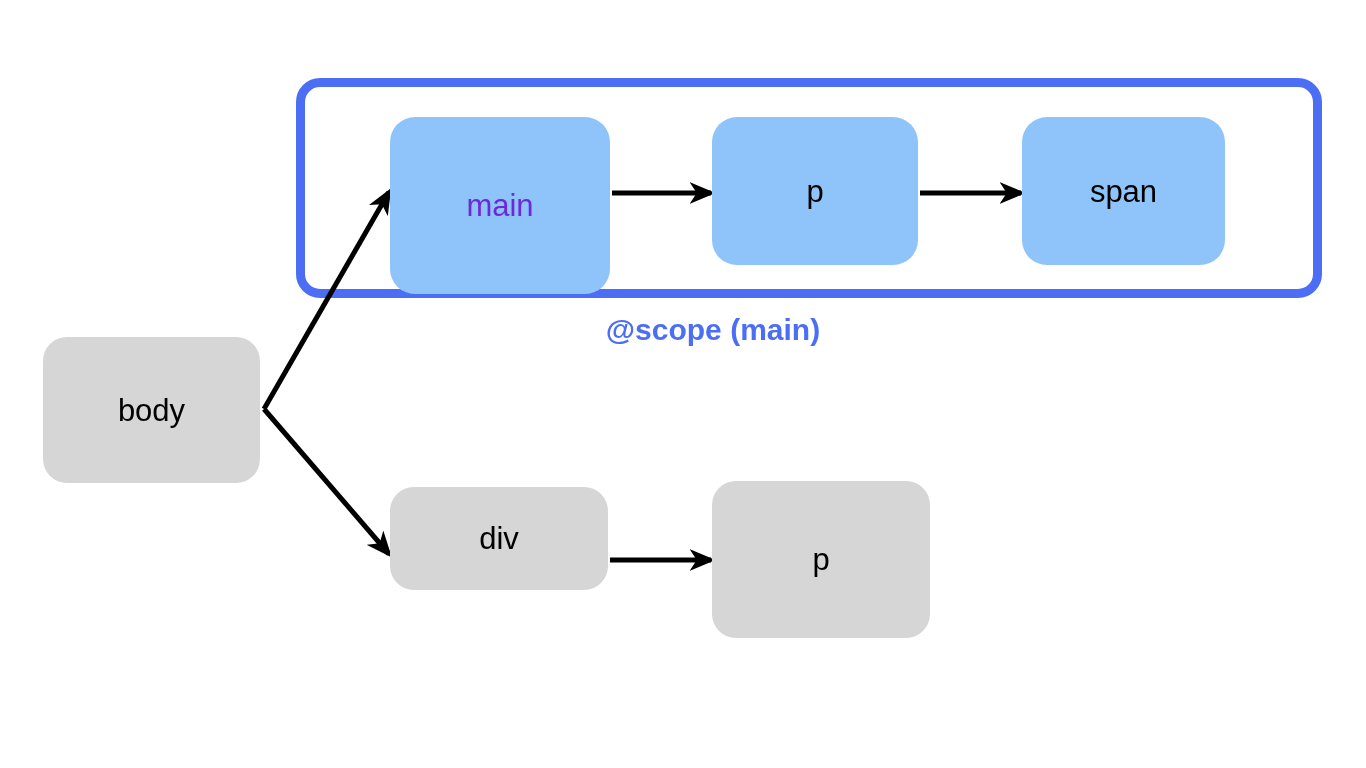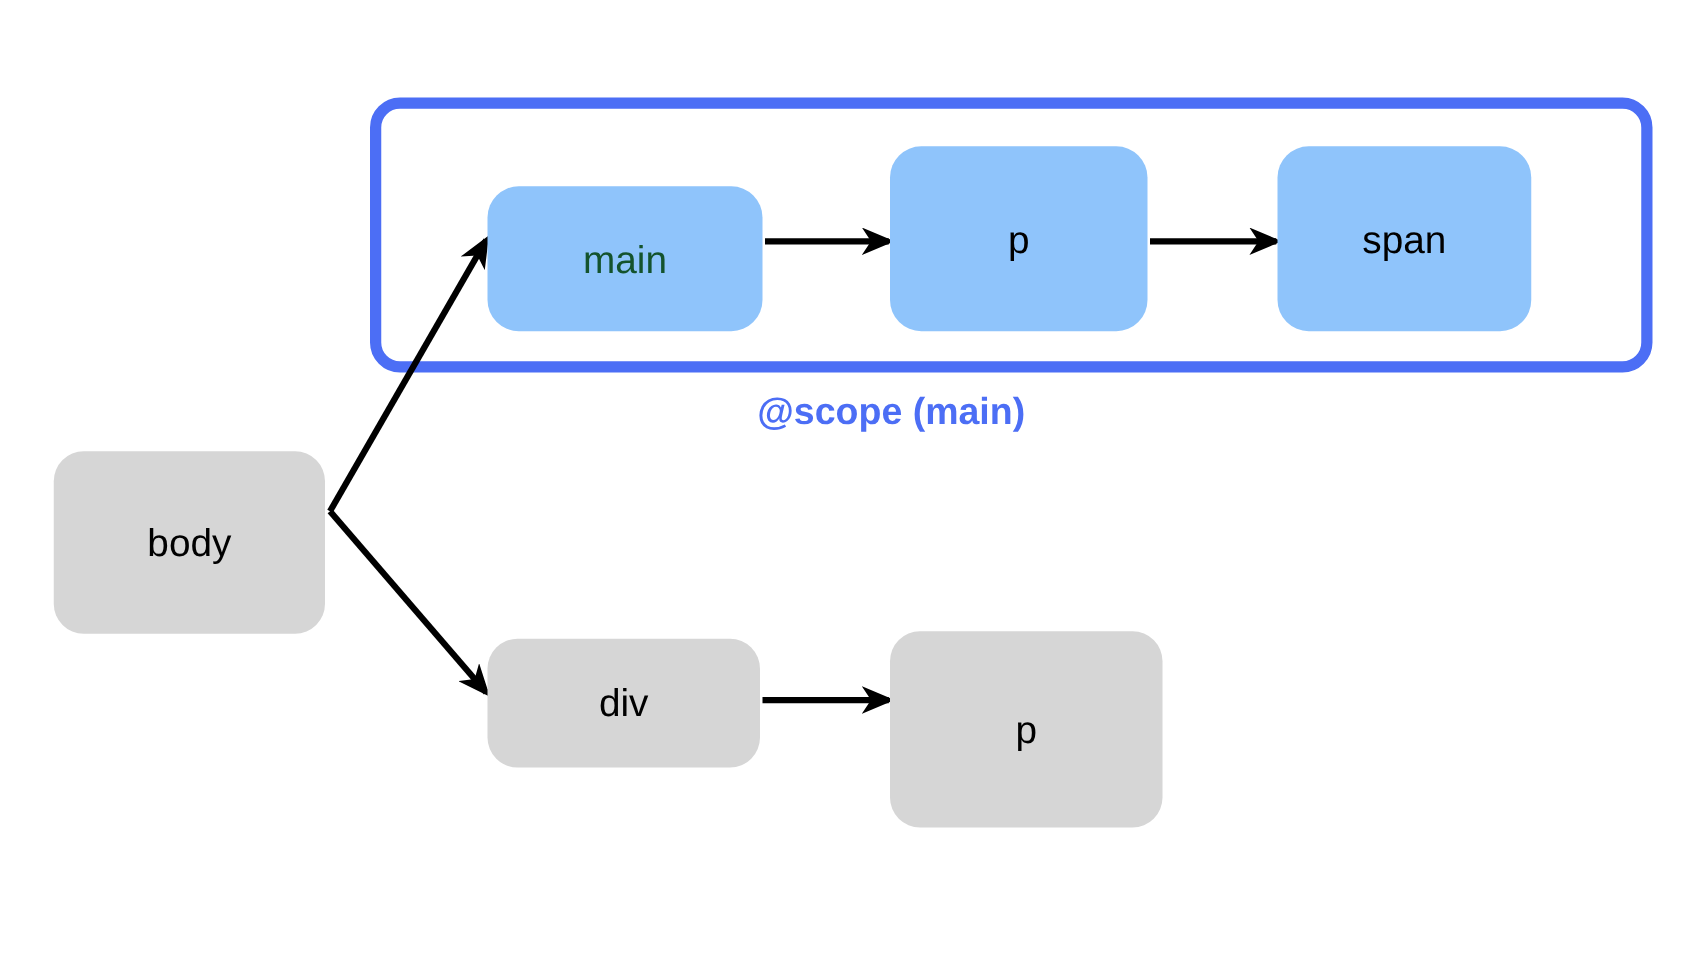--- a/index.html
+++ b/index.html
@@ -53,21 +53,21 @@
   .node {
     position: absolute;
     box-sizing: border-box;
     display: flex;
     align-items: center;
     justify-content: center;
     color: #000000;
     white-space: nowrap;
     line-height: 1;
   }
-  .node.gray  { background: #d6d6d6; margin-top: 24px; }
+  .node.gray  { background: #d6d6d6; }
   .node.blue  { background: #8fc4fb; }
 </style>
 </head>
 <body>
 
 <div id="canvas" style="background: rgb(255, 255, 255);">
 
   <div class="scope-box" id="scope-box" style="left: 296px; top: 78px; width: 1026px; height: 220px; border-width: 9px; border-color: rgb(76, 110, 245); border-radius: 24px;"></div>
 
   <div class="scope-label" id="scope-label" style="left: 0px; top: 312.6px; width: 1426px; font-size: 30px; color: rgb(76, 110, 245);">@scope (main)</div>
@@ -84,21 +84,21 @@
         <line x1="612" y1="193" x2="711" y2="193" stroke="#000000" stroke-width="5" stroke-linecap="butt" marker-end="url(#arrowhead)"></line>
         <line x1="920" y1="193" x2="1021" y2="193" stroke="#000000" stroke-width="5" stroke-linecap="butt" marker-end="url(#arrowhead)"></line>
         <line x1="610" y1="560" x2="711" y2="560" stroke="#000000" stroke-width="5" stroke-linecap="butt" marker-end="url(#arrowhead)"></line>
       </g>
   </svg>
 
   <div id="node-layer">
       <div class="node gray" style="left: 43px; top: 337px; width: 217px; height: 146px; border-radius: 24px; font-size: 31px; background: rgb(214, 214, 214); color: rgb(0, 0, 0);">
         <span>body</span>
       </div>
-      <div class="node blue" style="left: 390px; top: 117px; width: 220px; height: 116px; border-radius: 25px; font-size: 31px; background: rgb(143, 196, 251); color: #14532d; margin-top: 32px;">
+      <div class="node blue" style="left: 390px; top: 117px; width: 220px; height: 177px; border-radius: 25px; font-size: 31px; background: rgb(143, 196, 251); color: #6d28d9;">
         <span>main</span>
       </div>
       <div class="node blue" style="left: 712px; top: 117px; width: 206px; height: 148px; border-radius: 25px; font-size: 31px; background: rgb(143, 196, 251); color: rgb(0, 0, 0);">
         <span>p</span>
       </div>
       <div class="node blue" style="left: 1022px; top: 117px; width: 203px; height: 148px; border-radius: 25px; font-size: 31px; background: rgb(143, 196, 251); color: rgb(0, 0, 0);">
         <span>span</span>
       </div>
       <div class="node gray" style="left: 390px; top: 487px; width: 218px; height: 103px; border-radius: 24px; font-size: 31px; background: rgb(214, 214, 214); color: rgb(0, 0, 0);">
         <span>div</span>

